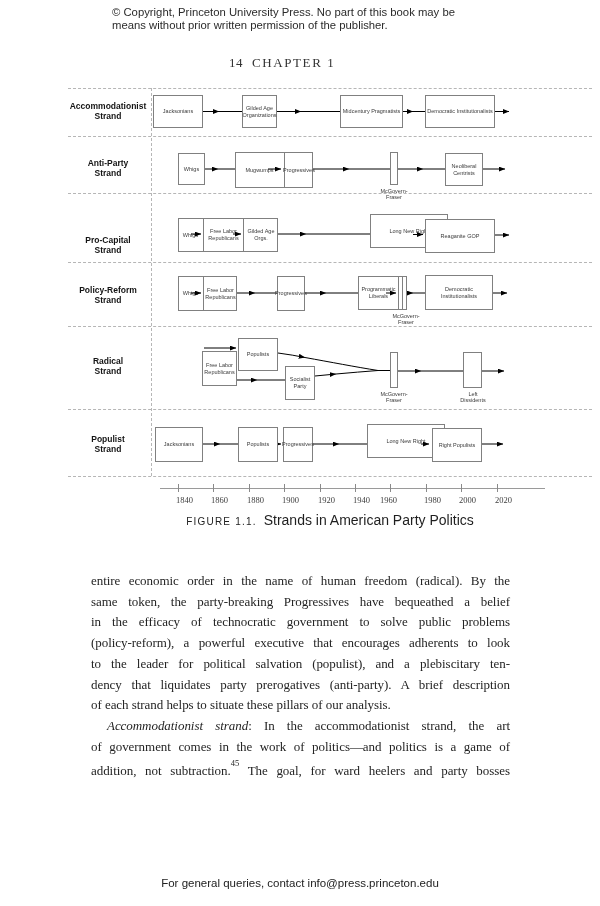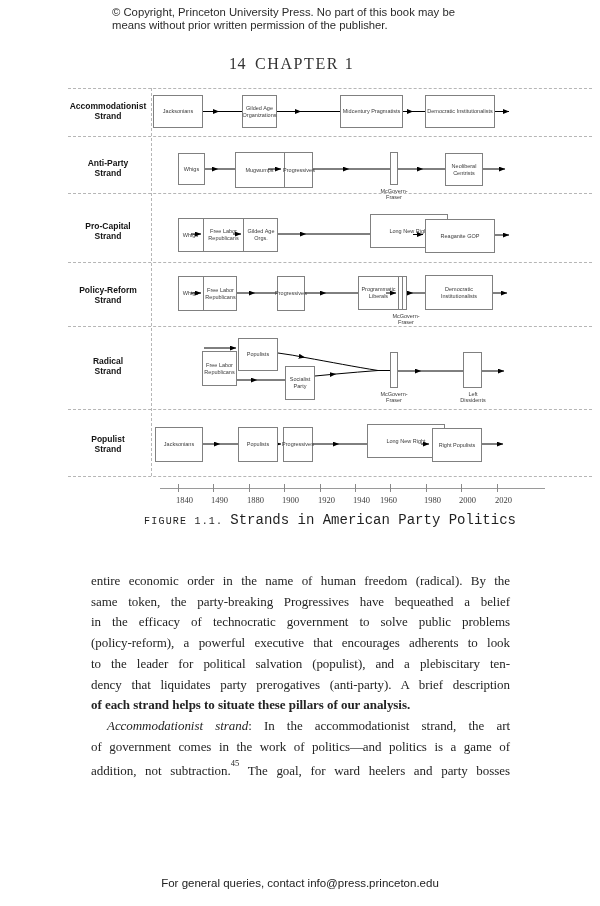--- a/index.html
+++ b/index.html
@@ -2,21 +2,21 @@
 <html><head>
 <meta charset="utf-8">
 <style>
   html,body{margin:0;padding:0;background:#fff;}
   .page{position:relative;width:600px;height:906px;background:#ffffff;overflow:hidden;
         font-family:"Liberation Sans",sans-serif;color:#222;}
 
   
   .copyright{position:absolute;left:112px;top:6px;font-size:11.3px;line-height:13.4px;color:#2b2b2b;}
   .chap{position:absolute;left:229px;top:55px;font-family:"Liberation Serif",serif;
-        font-size:16px;letter-spacing:1.6px;color:#333;}
+        font-size:13px;letter-spacing:1.6px;color:#333;}
   .chap .pgnum{margin-right:9px;letter-spacing:0.5px;}
 
   
   .hdash{position:absolute;left:68px;width:524px;height:0;border-top:1px dashed #b6b6b6;}
   .vdash{position:absolute;left:151px;top:88px;width:0;height:388px;border-left:1px dashed #b6b6b6;}
   .strand{position:absolute;left:66px;width:84px;text-align:center;
           font-weight:bold;font-size:8.5px;line-height:10px;color:#141414;z-index:1;}
   .fbox{position:absolute;box-sizing:border-box;background:#fff;border:1px solid #808080;
         display:flex;align-items:center;justify-content:center;text-align:center;
         font-size:5.5px;line-height:1.25;color:#3a3a3a;z-index:2;padding:1px;}
@@ -27,29 +27,29 @@
   .fnote{position:absolute;font-size:5.5px;line-height:1.15;color:#3a3a3a;text-align:center;z-index:4;}
   .svglayer{position:absolute;left:0;top:0;width:600px;height:540px;pointer-events:none;}
   .under{z-index:1;} .over{z-index:5;}
 
   
   .axisline{position:absolute;left:160px;top:488px;width:385px;height:0;border-top:1px solid #9a9a9a;}
   .tick{position:absolute;top:484px;width:1px;height:8px;background:#8a8a8a;}
   .year{position:absolute;top:495px;width:30px;text-align:right;
         font-family:"Liberation Serif",serif;font-size:8.5px;color:#3c3c3c;}
   .figcaption{position:absolute;left:68px;top:511px;width:524px;text-align:center;color:#1f1f1f;
-        font-family:Liberation Mono, monospace;}
+        font-family:Liberation Sans, sans-serif;}
   .capnum{font-size:10px;letter-spacing:1.2px;}
   .captitle{font-size:14px;margin-left:7px;}
 
   
   .bodytext{position:absolute;left:91px;top:571px;width:419px;
             font-family:"Liberation Serif",serif;font-size:13px;color:#242424;letter-spacing:-0.05px;}
   .bl{line-height:20.7px;text-align:justify;text-align-last:justify;}
-  .bl.last{text-align:right;text-align-last:left;font-weight:bold;}
+  .bl.last{text-align:right;text-align-last:left;}
   .bl.indent{text-indent:16px;}
   .it{font-style:italic;}
   sup{font-size:8.5px;position:relative;top:-4px;letter-spacing:0;}
 
   .footer{position:absolute;left:0;top:877px;width:600px;text-align:center;
           font-size:11.5px;color:#222;}
 </style>
 </head>
 <body>
 
@@ -74,21 +74,21 @@
   <div class="vdash"></div>
 
   <div class="strand" style="top:101px">
     <div>Accommodationist</div>
     <div>Strand</div>
   </div>
   <div class="strand" style="top:158px">
     <div>Anti-Party</div>
     <div>Strand</div>
   </div>
-  <div class="strand" style="top:221px">
+  <div class="strand" style="top:235px">
     <div>Pro-Capital</div>
     <div>Strand</div>
   </div>
   <div class="strand" style="top:285px">
     <div>Policy-Reform</div>
     <div>Strand</div>
   </div>
   <div class="strand" style="top:356px">
     <div>Radical</div>
     <div>Strand</div>
@@ -274,21 +274,21 @@
   <div class="tick" style="left:213px"></div>
   <div class="tick" style="left:249px"></div>
   <div class="tick" style="left:284px"></div>
   <div class="tick" style="left:320px"></div>
   <div class="tick" style="left:355px"></div>
   <div class="tick" style="left:390px"></div>
   <div class="tick" style="left:426px"></div>
   <div class="tick" style="left:461px"></div>
   <div class="tick" style="left:497px"></div>
   <div class="year" style="left:163px">1840</div>
-  <div class="year" style="left:198px">1490</div>
+  <div class="year" style="left:198px">1860</div>
   <div class="year" style="left:234px">1880</div>
   <div class="year" style="left:269px">1900</div>
   <div class="year" style="left:305px">1920</div>
   <div class="year" style="left:340px">1940</div>
   <div class="year" style="left:367px">1960</div>
   <div class="year" style="left:411px">1980</div>
   <div class="year" style="left:446px">2000</div>
   <div class="year" style="left:482px">2020</div>
 
   <div class="figcaption">

